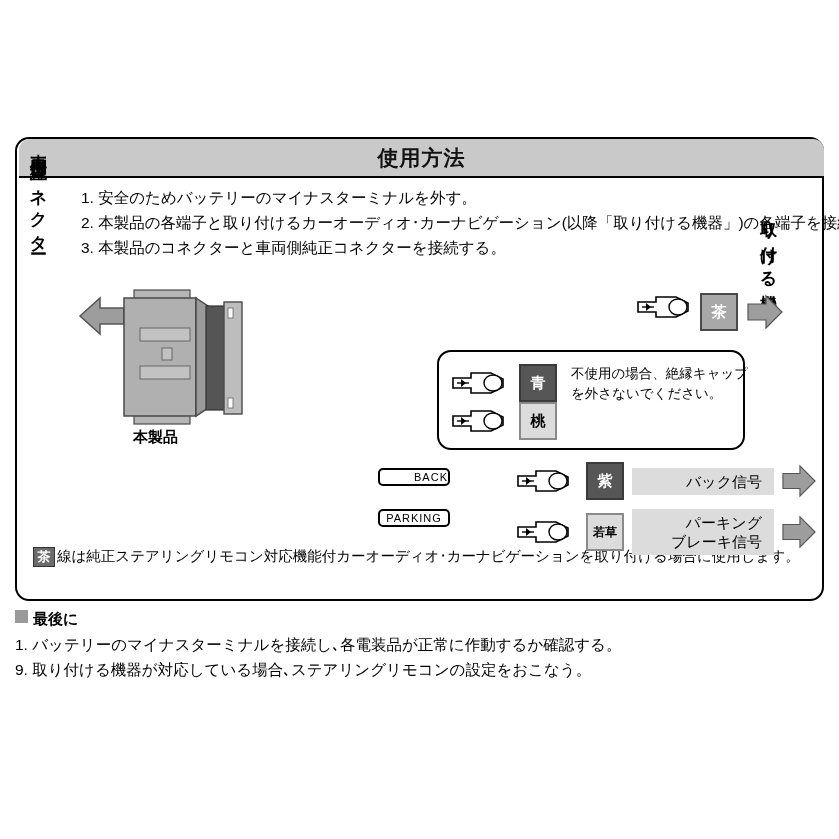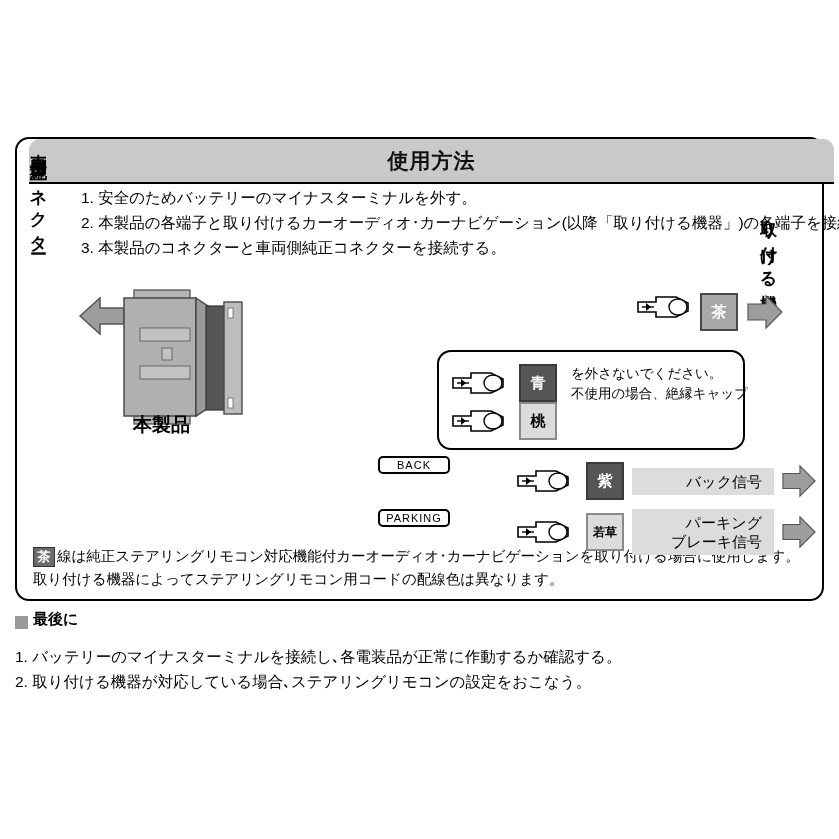--- a/index.html
+++ b/index.html
@@ -2,41 +2,41 @@
 <html><head>
 <meta charset="utf-8">
 <style>
   html,body{margin:0;padding:0;background:#ffffff;}
   body{width:839px;height:839px;font-family:"Liberation Sans","DejaVu Sans",sans-serif;color:#000;}
   #page{position:relative;width:839px;height:839px;overflow:hidden;background:#fff;}
 
   
   .panel{position:absolute;left:15px;top:137px;width:809px;height:464px;
          border:2px solid #000;border-radius:14px;background:#fff;box-sizing:border-box;}
-  .panel-header{position:absolute;left:12px;top:0;width:100%;height:45px;
+  .panel-header{position:absolute;left:2px;top:0;width:100%;height:39px;
         background:#c9c9c9;border-bottom:2px solid #000;border-radius:11px 11px 0 0;
         display:flex;align-items:center;justify-content:center;box-sizing:border-box;}
   .panel-header .title{font-size:21px;font-weight:bold;letter-spacing:1px;color:#111;}
 
   .steps{position:absolute;left:16px;top:46px;width:780px;margin-left:48px;}
   .step{font-size:15.5px;line-height:25px;white-space:nowrap;color:#000;}
 
   
   .vlabel{position:absolute;writing-mode:vertical-rl;text-orientation:upright;
           font-size:17px;font-weight:bold;letter-spacing:3px;line-height:1;color:#000;}
   .vlabel-left{left:30px;top:140px;height:190px;}
   .vlabel-right{left:760px;top:208px;height:160px;}
 
   
   .bigarrow-left{position:absolute;left:78px;top:292px;width:48px;height:48px;}
 
   
   .conn{position:absolute;left:118px;top:288px;width:140px;height:140px;}
 
-  .product-label{position:absolute;left:133px;top:412px;font-size:19px;font-weight:bold;}
+  .product-label{position:absolute;left:133px;top:428px;font-size:15px;font-weight:bold;}
 
   
   .wires{position:absolute;left:0;top:0;width:839px;height:839px;pointer-events:none;}
 
   
   .callout{position:absolute;left:437px;top:350px;width:308px;height:100px;
            border:2px solid #000;border-radius:14px;background:#fff;box-sizing:border-box;}
   .callout-rows{position:absolute;left:12px;top:12px;}
   .co-row{display:flex;align-items:center;height:38px;}
   .co-term{width:62px;height:26px;margin-right:6px;}
@@ -67,21 +67,21 @@
 
   
   .note{position:absolute;left:16px;top:406px;width:780px;}
   .note-line{font-size:14.5px;line-height:23px;white-space:nowrap;display:flex;align-items:center;}
   .inline-chip{display:inline-flex;align-items:center;justify-content:center;
         width:22px;height:20px;background:#6b6b6b;color:#fff;font-size:13px;font-weight:bold;
         border:1px solid #333;margin-right:2px;box-sizing:border-box;}
 
   
   .final{position:absolute;left:15px;top:610px;width:810px;}
-  .final-head{display:flex;align-items:flex-end;font-size:15px;font-weight:bold;margin-bottom:15px;}
+  .final-head{display:flex;align-items:flex-start;font-size:15px;font-weight:bold;margin-bottom:3px;}
   .final-marker{width:13px;height:13px;background:#9a9a9a;margin-right:5px;display:inline-block;}
   .final-item{font-size:15.5px;line-height:25px;white-space:nowrap;}
 </style>
 </head>
 <body>
 
 <div id="page">
 
   <svg class="wires" viewBox="0 0 839 839">
 
@@ -115,23 +115,20 @@
     <div class="steps">
       <div class="step">1. 安全のためバッテリーのマイナスターミナルを外す。</div>
       <div class="step">2. 本製品の各端子と取り付けるカーオーディオ･カーナビゲーション(以降「取り付ける機器」)の各端子を接続する。</div>
       <div class="step">3. 本製品のコネクターと車両側純正コネクターを接続する。</div>
     </div>
 
     <div class="note">
       <div class="note-line">
         <span class="inline-chip">茶</span>
         <span>線は純正ステアリングリモコン対応機能付カーオーディオ･カーナビゲーションを取り付ける場合に使用します。</span>
-      </div>
-      <div class="note-line">
-        <span>取り付ける機器によってステアリングリモコン用コードの配線色は異なります。</span>
       </div>
     </div>
   </div>
 
   <div class="vlabel vlabel-left">車両側純正コネクター</div>
 
   <svg class="bigarrow-left" viewBox="0 0 48 48">
     <polygon points="2,24 22,6 22,16 46,16 46,32 22,32 22,42" fill="#9d9d9d" stroke="#555" stroke-width="1.5"></polygon>
   </svg>
 
@@ -179,26 +176,26 @@
         <svg class="co-term" viewBox="0 0 62 26">
           <polygon points="2,8 20,8 20,3 40,3 52,9 52,17 40,23 20,23 20,18 2,18" fill="#fff" stroke="#000" stroke-width="1.6"></polygon>
           <ellipse cx="42" cy="13" rx="9" ry="8" fill="#fff" stroke="#000" stroke-width="1.4"></ellipse>
           <line x1="6" y1="13" x2="18" y2="13" stroke="#000" stroke-width="1.4"></line>
           <polygon points="10,9 10,17 15,13" fill="#000"></polygon>
         </svg>
         <div class="chip light">桃</div>
       </div>
     </div>
     <div class="callout-text">
+      <div class="l2">不使用の場合、絶縁キャップ</div>
       <div class="l2">を外さないでください。</div>
-      <div class="l2">不使用の場合、絶縁キャップ</div>
-    </div>
-  </div>
-
-  <div class="tube" style="left:378px;top:456px;">BACK</div>
+    </div>
+  </div>
+
+  <div class="tube" style="left:378px;top:468px;text-align:right;">BACK</div>
   <div class="sigrow" style="left:516px;top:462px;">
     <svg class="sig-term" viewBox="0 0 62 26">
       <polygon points="2,8 20,8 20,3 40,3 52,9 52,17 40,23 20,23 20,18 2,18" fill="#fff" stroke="#000" stroke-width="1.6"></polygon>
       <ellipse cx="42" cy="13" rx="9" ry="8" fill="#fff" stroke="#000" stroke-width="1.4"></ellipse>
       <line x1="6" y1="13" x2="18" y2="13" stroke="#000" stroke-width="1.4"></line>
       <polygon points="10,9 10,17 15,13" fill="#000"></polygon>
     </svg>
     <div class="chip dark sig-chip">紫</div>
     <div class="sig-name">バック信号</div>
     <svg class="sig-arrow" viewBox="0 0 38 36">
@@ -223,16 +220,16 @@
       <polygon points="2,10 20,10 20,2 36,18 20,34 20,26 2,26" fill="#9d9d9d" stroke="#555" stroke-width="1.2"></polygon>
     </svg>
   </div>
 
   <div class="final">
     <div class="final-head">
       <span class="final-marker"></span>
       <span>最後に</span>
     </div>
     <div class="final-item">1. バッテリーのマイナスターミナルを接続し､各電装品が正常に作動するか確認する。</div>
-    <div class="final-item">2. 取り付ける機器が対応している場合､ステアリングリモコンの設定をおこなう。</div>
+    <div class="final-item">9. 取り付ける機器が対応している場合､ステアリングリモコンの設定をおこなう。</div>
   </div>
 
 </div>
 
 </body></html>

